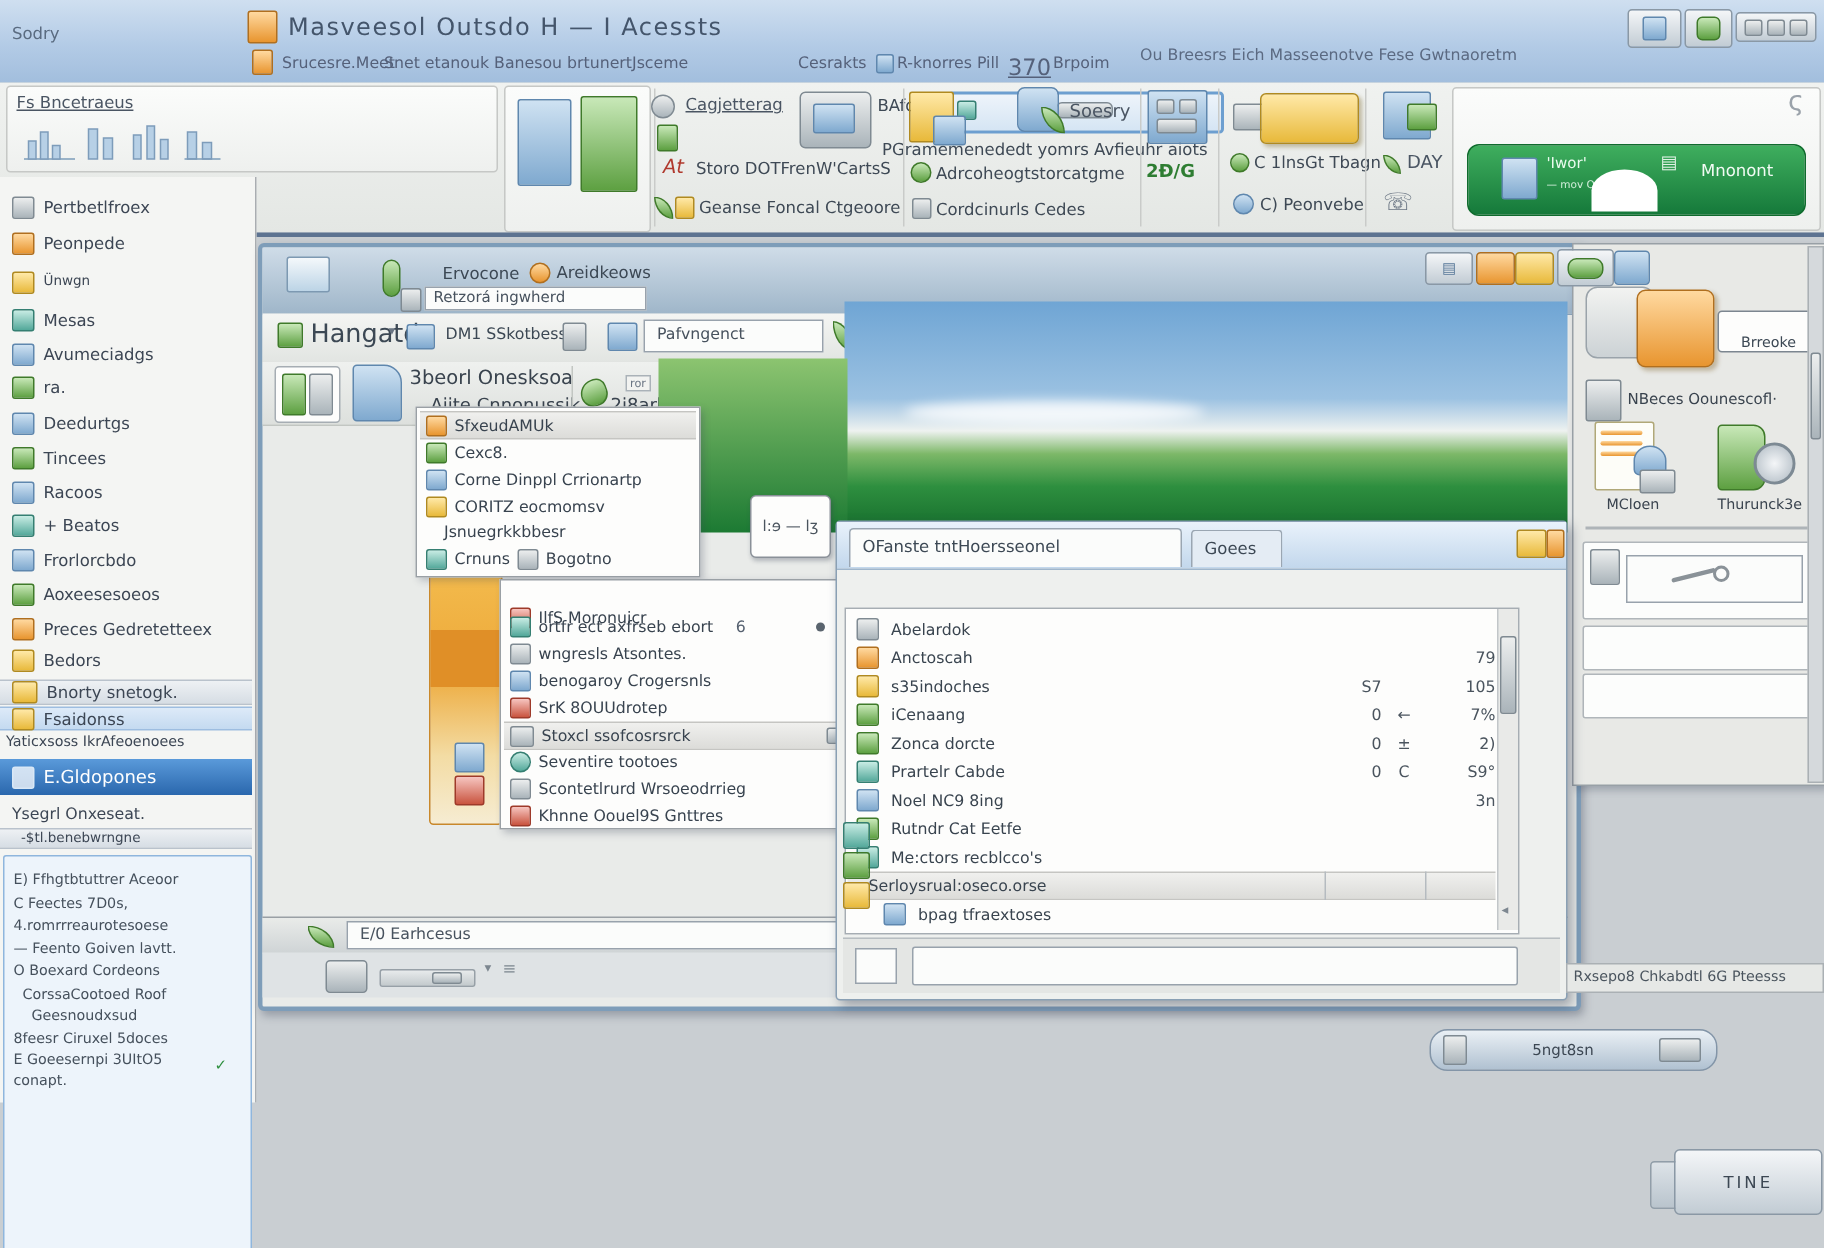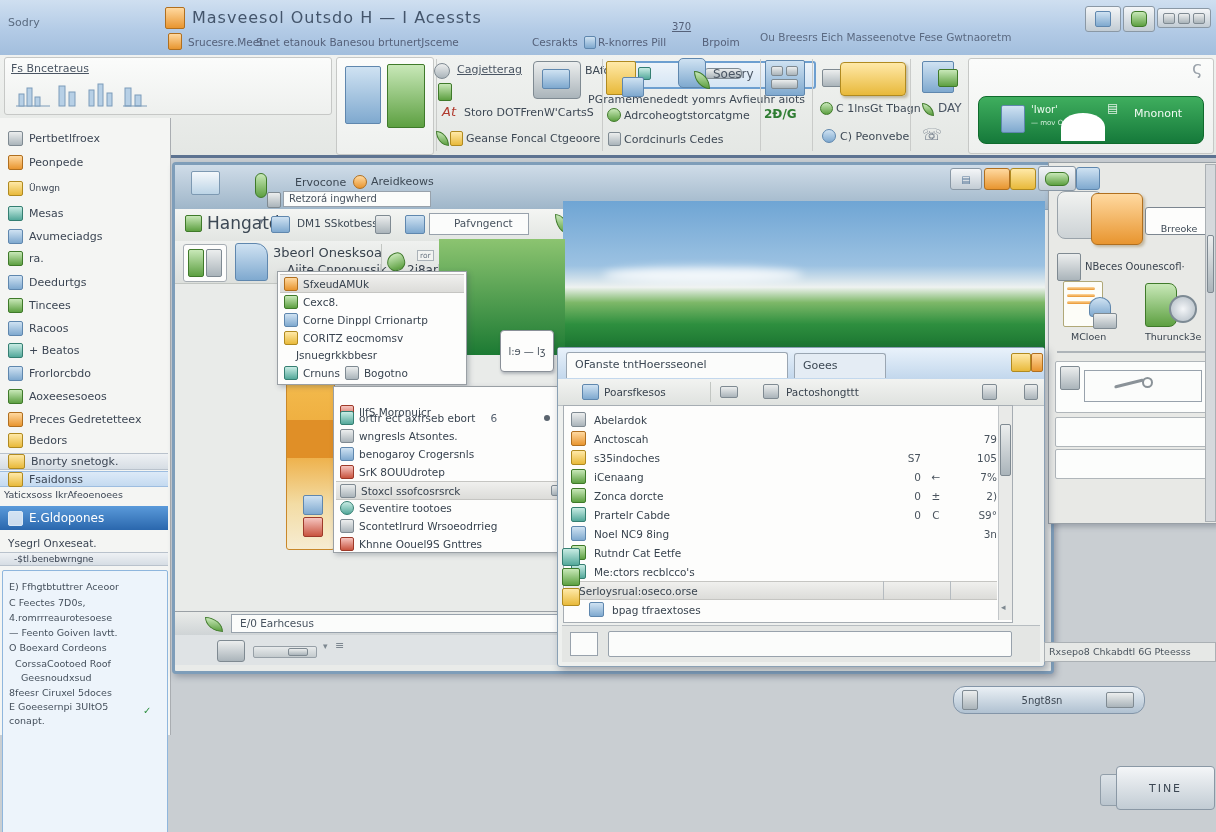--- a/index.html
+++ b/index.html
@@ -89,21 +89,21 @@
   <div class="abs titlebar">
     <span class="abs nw" style="left:8px;top:16px;font-size:11px;color:#5a6b80;">Sodry</span>
     <span class="abs ic i-or" style="left:165px;top:7px;width:18px;height:20px;"></span>
     <span class="abs nw" style="left:192px;top:8px;font-size:16px;color:#44556b;letter-spacing:1px;">Masveesol Outsdo H — I Acessts</span>
     <span class="abs ic i-or" style="left:168px;top:33px;width:12px;height:15px;"></span>
     <span class="abs nw" style="left:188px;top:36px;font-size:10.5px;color:#55617a;">Srucesre.Meet</span>
     <span class="abs nw" style="left:256px;top:36px;font-size:10.5px;color:#55617a;">Snet etanouk Banesou brtunertJsceme</span>
     <span class="abs nw" style="left:532px;top:36px;font-size:10.5px;color:#55617a;">Cesrakts</span>
     <span class="abs ic i-bl" style="left:584px;top:36px;width:10px;height:11px;"></span>
     <span class="abs nw" style="left:598px;top:36px;font-size:10.5px;color:#55617a;">R-knorres Pill</span>
-    <span class="abs nw" style="left:672px;top:21px;font-size:10px;color:#55617a;text-decoration:underline;">370</span>
+    <span class="abs nw" style="left:672px;top:36px;font-size:15px;color:#55617a;text-decoration:underline;">370</span>
     <span class="abs nw" style="left:702px;top:36px;font-size:10.5px;color:#55617a;">Brpoim</span>
     <span class="abs nw" style="left:760px;top:31px;font-size:10.5px;color:#5b6a82;">Ou Breesrs Eich Masseenotve Fese Gwtnaoretm</span>
     <span class="abs nw" style="left:1146px;top:14px;font-size:11px;color:#8a97a8;">✓</span>
     <div class="abs btn" style="left:1085px;top:6px;width:34px;height:24px;">
       <span class="ic i-bl" style="position:static;width:14px;height:14px;display:inline-block;"></span>
     </div>
     <div class="abs btn" style="left:1123px;top:6px;width:30px;height:24px;">
       <span class="ic i-gr" style="position:static;width:14px;height:14px;display:inline-block;border-radius:4px;"></span>
     </div>
     <div class="abs btn" style="left:1157px;top:8px;width:52px;height:18px;gap:3px;">
@@ -316,21 +316,21 @@
     </div>
 
     <div class="itb1">
       <span class="ic i-gr" style="left:10px;top:6px;width:15px;height:15px;"></span>
       <span class="abs nw" style="left:32px;top:4px;font-size:17px;color:#3c4854;">Hangatd</span>
       <span class="abs nw" style="left:84px;top:7px;font-size:9px;color:#6b7684;">▾</span>
       <span class="ic i-bl" style="left:96px;top:7px;width:17px;height:15px;"></span>
       <span class="abs nw" style="left:122px;top:8px;font-size:10.5px;color:#3c4854;">DM1 SSkotbess</span>
       <span class="ic i-gy" style="left:200px;top:6px;width:14px;height:17px;"></span>
       <span class="ic i-bl" style="left:230px;top:6px;width:18px;height:17px;"></span>
-      <div class="abs fieldset nw" style="left:254px;top:4px;width:100px;height:22px;font-size:10.5px;color:#47525e;padding:3px 24px;box-sizing:border-box;">Pafvngenct</div>
+      <div class="abs fieldset nw" style="left:254px;top:4px;width:120px;height:22px;font-size:10.5px;color:#47525e;padding:3px 8px;box-sizing:border-box;">Pafvngenct</div>
       <span class="ic i-gr" style="left:380px;top:5px;width:12px;height:18px;border-radius:0 100% 0 100%;"></span>
     </div>
 
     <div class="itb2">
       <div class="abs" style="left:8px;top:3px;width:42px;height:36px;background:#fdfdfc;border:1px solid #a6adb3;border-radius:3px;">
         <span class="ic i-gr" style="left:4px;top:4px;width:14px;height:26px;"></span>
         <span class="ic i-gy" style="left:22px;top:4px;width:14px;height:26px;"></span>
       </div>
       <span class="ic i-bl" style="left:60px;top:2px;width:31px;height:36px;border-radius:3px 12px 3px 3px;"></span>
       <span class="abs nw" style="left:98px;top:4px;font-size:13px;color:#39434e;">3beorl Onesksoa</span>
@@ -492,33 +492,23 @@
     <div class="whiterow" style="left:6px;top:254px;width:152px;height:28px;"></div>
     <div class="whiterow" style="left:6px;top:286px;width:152px;height:28px;"></div>
   </div>
   <div class="abs" style="left:1205px;top:164px;width:9px;height:356px;background:#d5d9dc;border:1px solid #aab0b4;">
     <span class="ic i-gy" style="left:1px;top:70px;width:5px;height:56px;"></span>
   </div>
 
   <div class="abs dialog" style="z-index:30;">
     <div class="dtitle">
       <div class="dtab nw" style="left:8px;top:4px;width:222px;height:26px;padding:5px 8px;box-sizing:border-box;">OFanste tntHoersseonel</div>
-      <div class="dtab nw" style="left:236px;top:5px;width:92px;height:25px;padding:5px 8px;box-sizing:border-box;background:#e4ecf4;">Goees</div>
+      <div class="dtab nw" style="left:236px;top:5px;width:61px;height:25px;padding:5px 8px;box-sizing:border-box;background:#e4ecf4;">Goees</div>
       <span class="ic i-ye" style="left:453px;top:5px;width:18px;height:17px;"></span>
       <span class="ic i-or" style="left:473px;top:5px;width:10px;height:17px;"></span>
-    </div>
-    <div class="dtool">
-      <span class="ic i-bl" style="left:24px;top:5px;width:15px;height:14px;"></span>
-      <span class="abs nw" style="left:46px;top:7px;font-size:10.5px;color:#39434e;">Poarsfkesos</span>
-      <span class="vline" style="left:152px;top:3px;height:20px;"></span>
-      <span class="ic i-gy" style="left:162px;top:7px;width:16px;height:10px;"></span>
-      <span class="ic i-gy" style="left:205px;top:5px;width:14px;height:13px;"></span>
-      <span class="abs nw" style="left:228px;top:7px;font-size:10.5px;color:#39434e;">Pactoshongttt</span>
-      <span class="ic i-gy" style="left:424px;top:5px;width:13px;height:14px;"></span>
-      <span class="ic i-gy" style="left:466px;top:5px;width:12px;height:14px;"></span>
     </div>
     <div class="dlist">
       <div class="drow" style="top:4px;">
           <span class="sic i-gy"></span>
           <span class="nw" style="margin-left:8px;flex:1;">Abelardok</span>
           <span class="dcol" style="width:36px;"></span>
           <span class="dcol" style="width:30px;text-align:center;"></span>
           <span class="dcol" style="width:46px;"></span>
         </div>
       <div class="drow" style="top:23px;">

